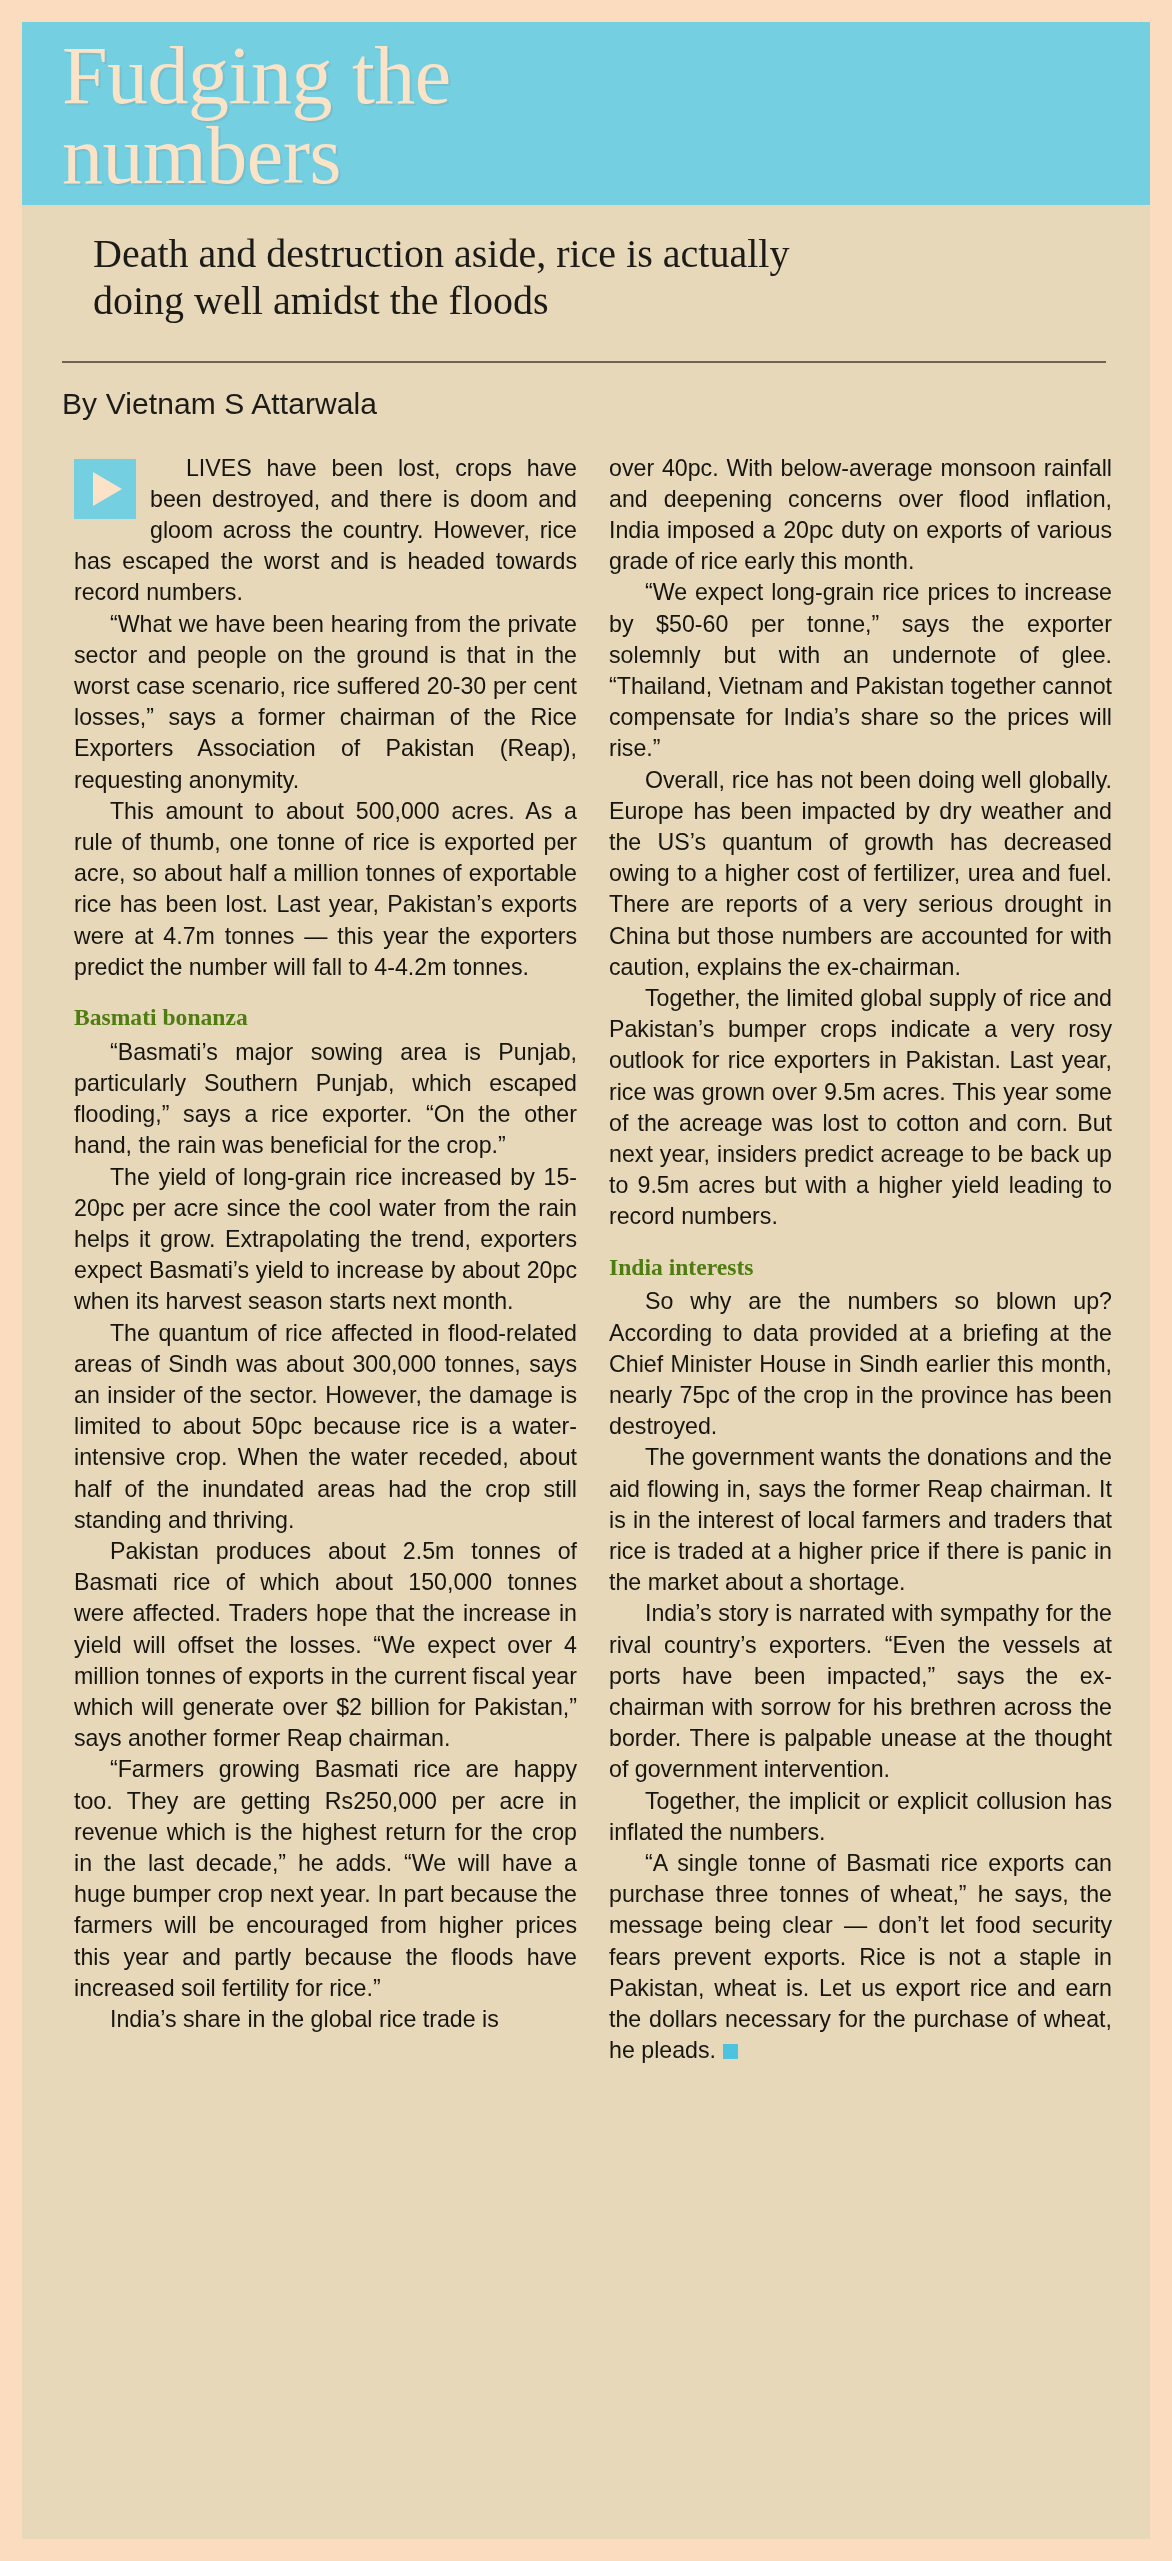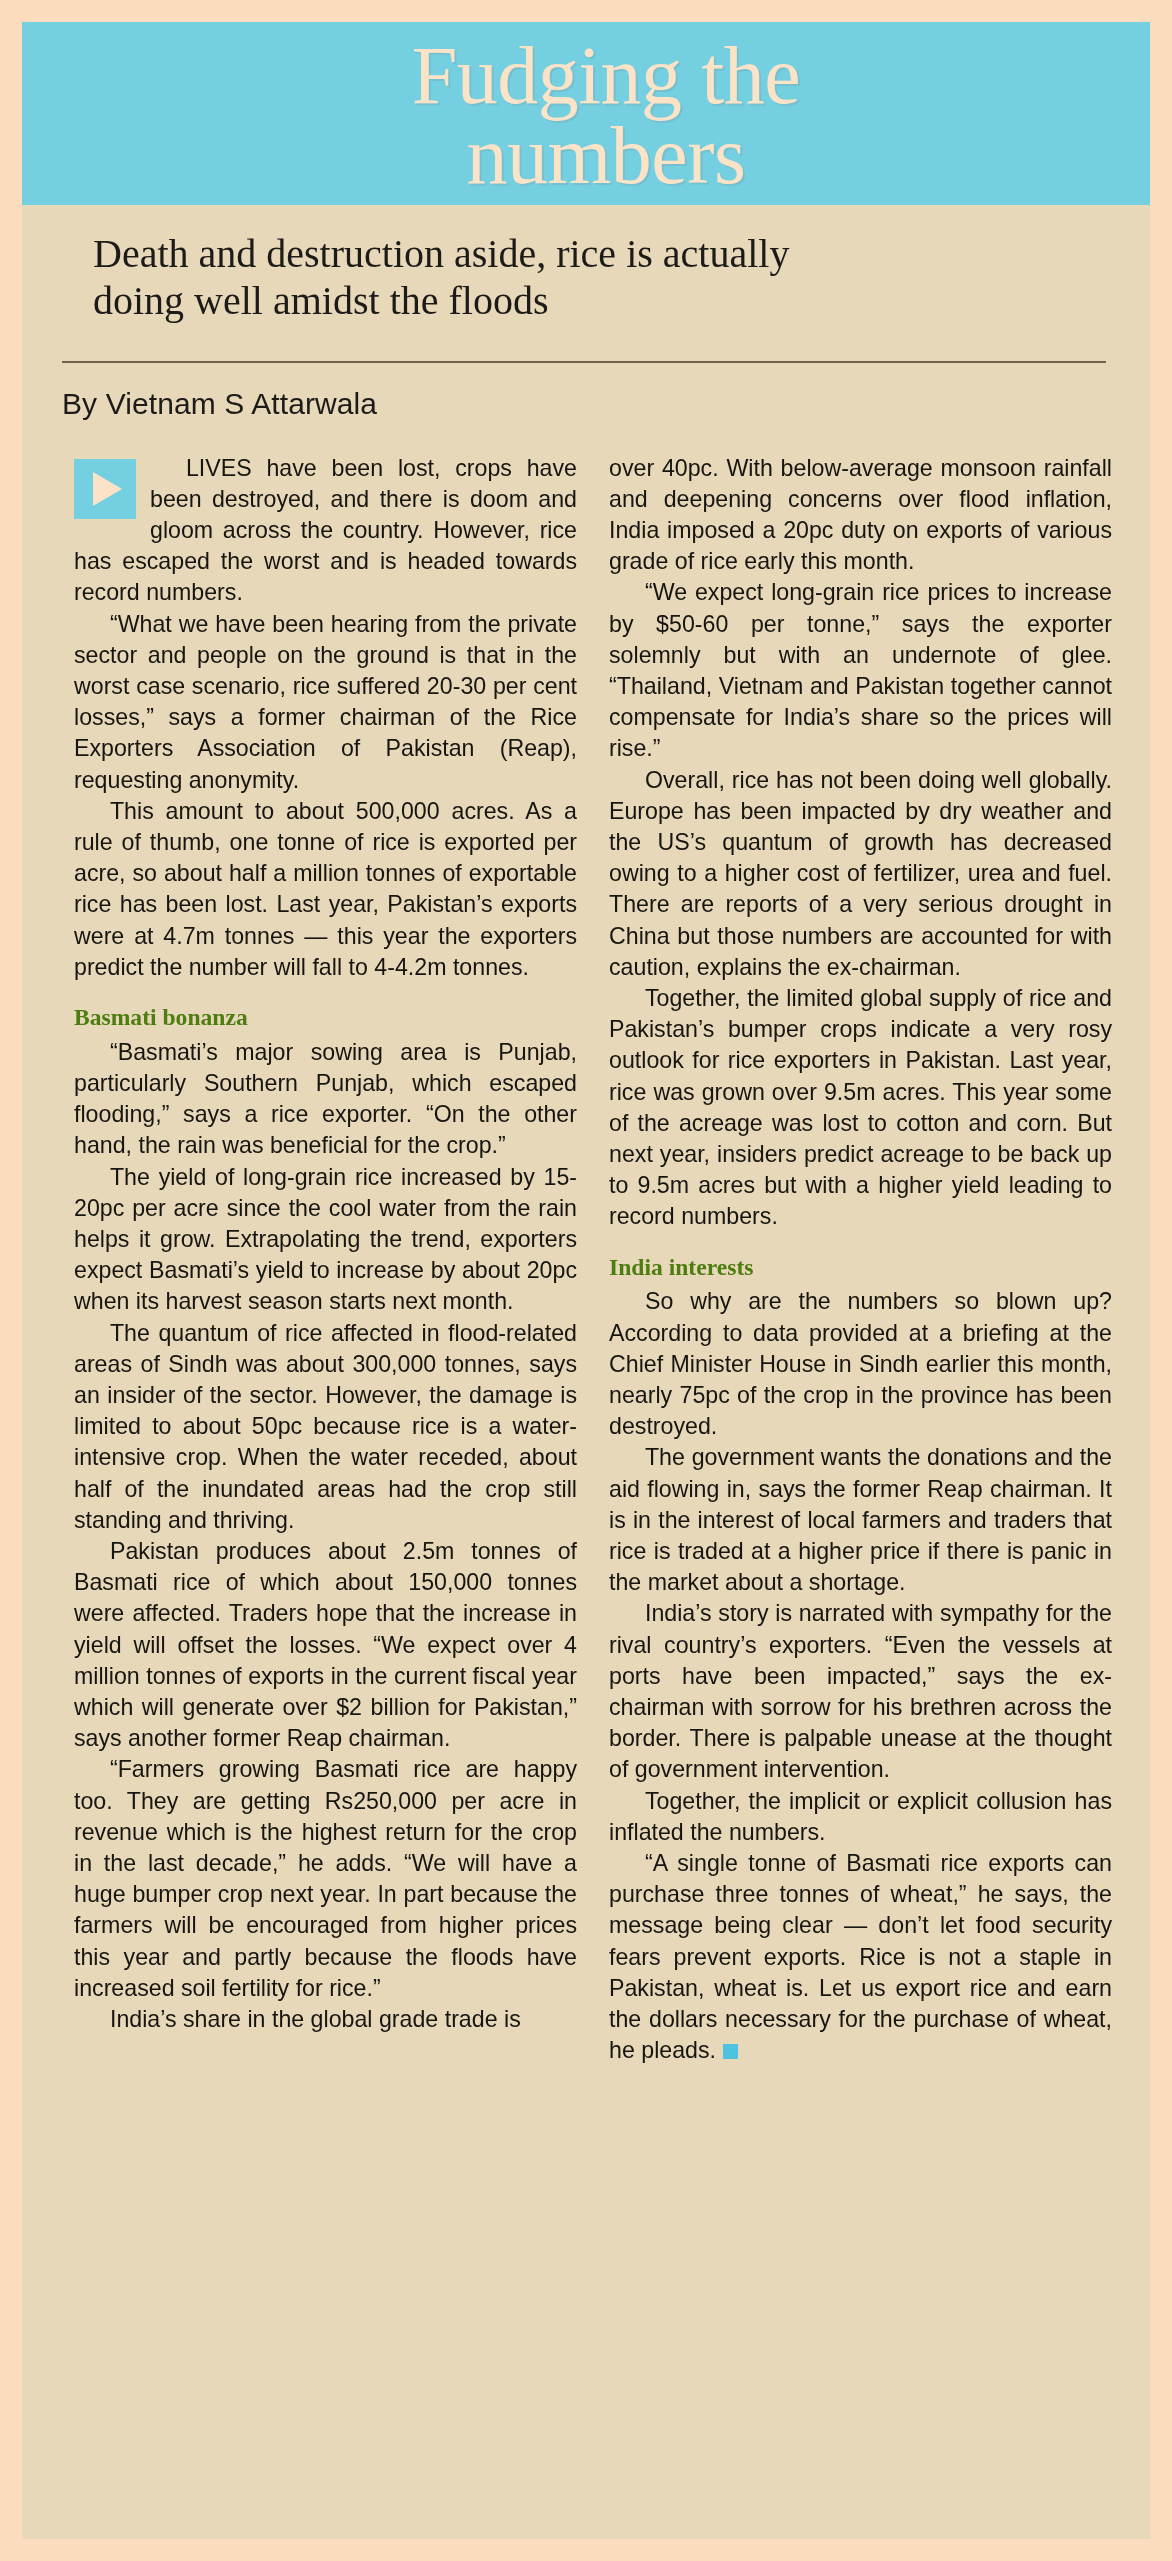--- a/index.html
+++ b/index.html
@@ -43,21 +43,20 @@
   .masthead-title {
     font-family: "Liberation Serif", serif;
     color: #fbe3c8;
     font-size: 82px;
     line-height: 0.98;
     font-weight: normal;
     letter-spacing: -0.5px;
     margin: 0;
     text-shadow: 2px 2px 0 rgba(120,160,170,0.30);
     white-space: pre-line;
-    text-align: center;
   }
 
   
   .deck-wrap {
     padding: 26px 44px 0 40px;
     margin-left: 31px;
   }
   .deck {
     font-family: "Liberation Serif", serif;
     font-size: 40px;
@@ -183,21 +182,21 @@
 
         <h3>Basmati bonanza</h3>
 
         <p>“Basmati’s major sowing area is Punjab, particularly Southern Punjab, which escaped flooding,” says a rice exporter. “On the other hand, the rain was beneficial for the crop.”</p>
         <p>The yield of long-grain rice increased by 15-20pc per acre since the cool water from the rain helps it grow. Extrapolating the trend, exporters expect Basmati’s yield to increase by about 20pc when its harvest season starts next month.</p>
         <p>The quantum of rice affected in flood-related areas of Sindh was about 300,000 tonnes, says an insider of the sector. However, the damage is limited to about 50pc because rice is a water-intensive crop. When the water receded, about half of the inundated areas had the crop still standing and thriving.</p>
         <p>Pakistan produces about 2.5m tonnes of Basmati rice of which about 150,000 tonnes were affected. Traders hope that the increase in yield will offset the losses. “We expect over 4 million tonnes of exports in the current fiscal year which will generate over $2 billion for Pakistan,” says another former Reap chairman.</p>
         <p>“Farmers growing Basmati rice are happy too. They are getting Rs250,000 per acre in revenue which is the highest return for the crop in the last decade,” he adds. “We will have a huge bumper crop next year. In part because the farmers will be encouraged from higher prices this year and partly because the floods have increased soil fertility for rice.”</p>
 
 
-        <p>India’s share in the global grade trade is</p>
+        <p>India’s share in the global rice trade is</p>
       </div>
 
       <div class="col">
 
         <p class="no-indent">over 40pc. With below-average monsoon rainfall and deepening concerns over flood inflation, India imposed a 20pc duty on exports of various grade of rice early this month.</p>
         <p>“We expect long-grain rice prices to increase by $50-60 per tonne,” says the exporter solemnly but with an undernote of glee. “Thailand, Vietnam and Pakistan together cannot compensate for India’s share so the prices will rise.”</p>
         <p>Overall, rice has not been doing well globally. Europe has been impacted by dry weather and the US’s quantum of growth has decreased owing to a higher cost of fertilizer, urea and fuel. There are reports of a very serious drought in China but those numbers are accounted for with caution, explains the ex-chairman.</p>
         <p>Together, the limited global supply of rice and Pakistan’s bumper crops indicate a very rosy outlook for rice exporters in Pakistan. Last year, rice was grown over 9.5m acres. This year some of the acreage was lost to cotton and corn. But next year, insiders predict acreage to be back up to 9.5m acres but with a higher yield leading to record numbers.</p>
 
         <h3>India interests</h3>

